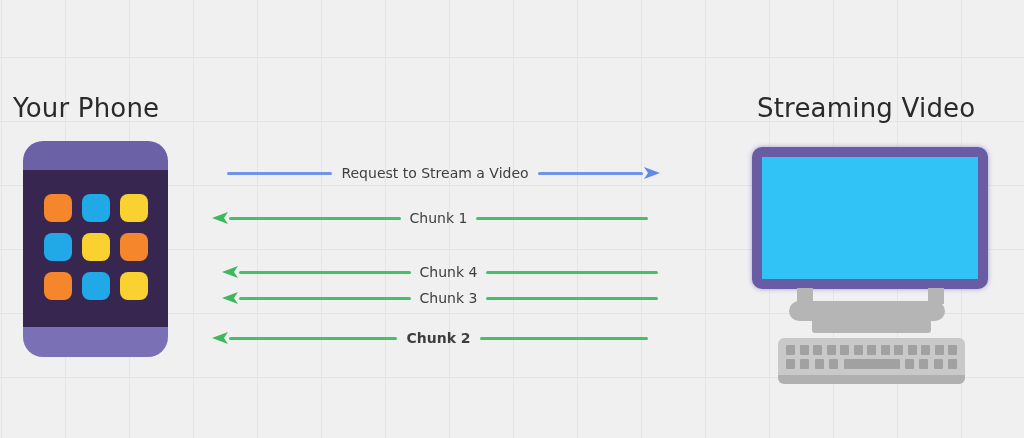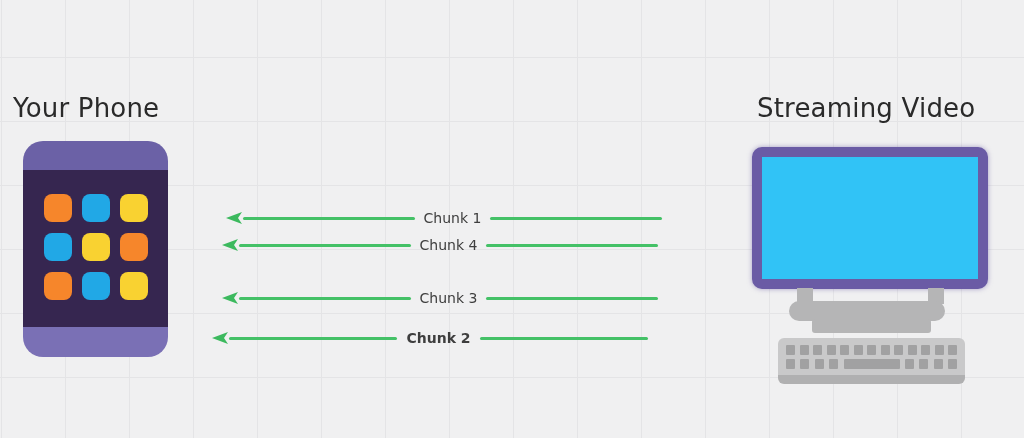--- a/index.html
+++ b/index.html
@@ -101,22 +101,22 @@
     font-size:14px;
     color:var(--label,#3e3e3e);
     white-space:nowrap;
     line-height:22px;
   }
   .arrow svg{flex:none;display:block;}
   .arrow-blue .seg{background:var(--arrow-blue,#7193e8);}
   .arrow-green .seg{background:var(--arrow-green,#44c167);}
 
   .arrow-request{left:227px;top:162px;width:434px;}
-  .arrow-chunk1{left:226px;top:207px;width:436px;}
-  .arrow-chunk4{left:222px;top:234px;width:436px;}
+  .arrow-chunk1{left:212px;top:207px;width:436px;}
+  .arrow-chunk4{left:222px;top:261px;width:436px;}
   .arrow-chunk3{left:222px;top:287px;width:436px;align-items:center;}
   .arrow-chunk2{left:212px;top:327px;width:436px;font-weight:bold;}
 </style>
 </head>
 <body>
 
 <div class="canvas">
 
   <div class="title title-left">Your Phone</div>
   <div class="title title-right">Streaming Video</div>
@@ -166,20 +166,28 @@
           <div class="key"></div>
         <div class="key space"></div>
         <div class="key"></div>
           <div class="key"></div>
           <div class="key"></div>
           <div class="key"></div>
       </div>
     </div>
   </div>
 
+  <div class="arrow arrow-blue arrow-request">
+    <div class="seg"></div>
+    <div class="lbl">Request to Stream a Video</div>
+    <div class="seg"></div>
+    <svg width="18" height="16" viewBox="0 0 18 16">
+      <path d="M1 2 L17 8 L1 14 L5 8 Z" fill="#6488e6"></path>
+    </svg>
+  </div>
 
   <div class="arrow arrow-green arrow-chunk1">
     <svg width="17" height="14" viewBox="0 0 17 14">
       <path d="M16 1 L0 7 L16 13 L12 7 Z" fill="#3cb95e"></path>
     </svg>
     <div class="seg"></div>
     <div class="lbl">Chunk 1</div>
     <div class="seg"></div>
   </div>
 

